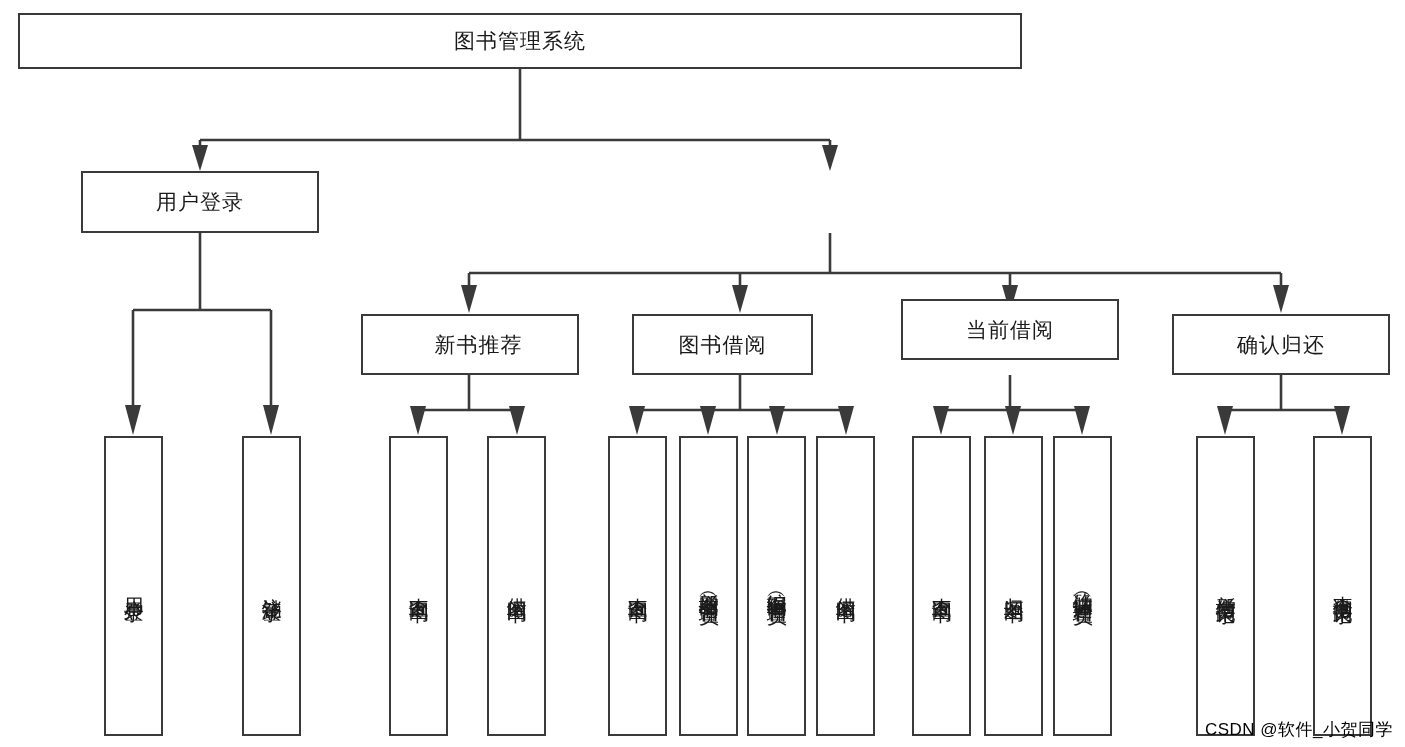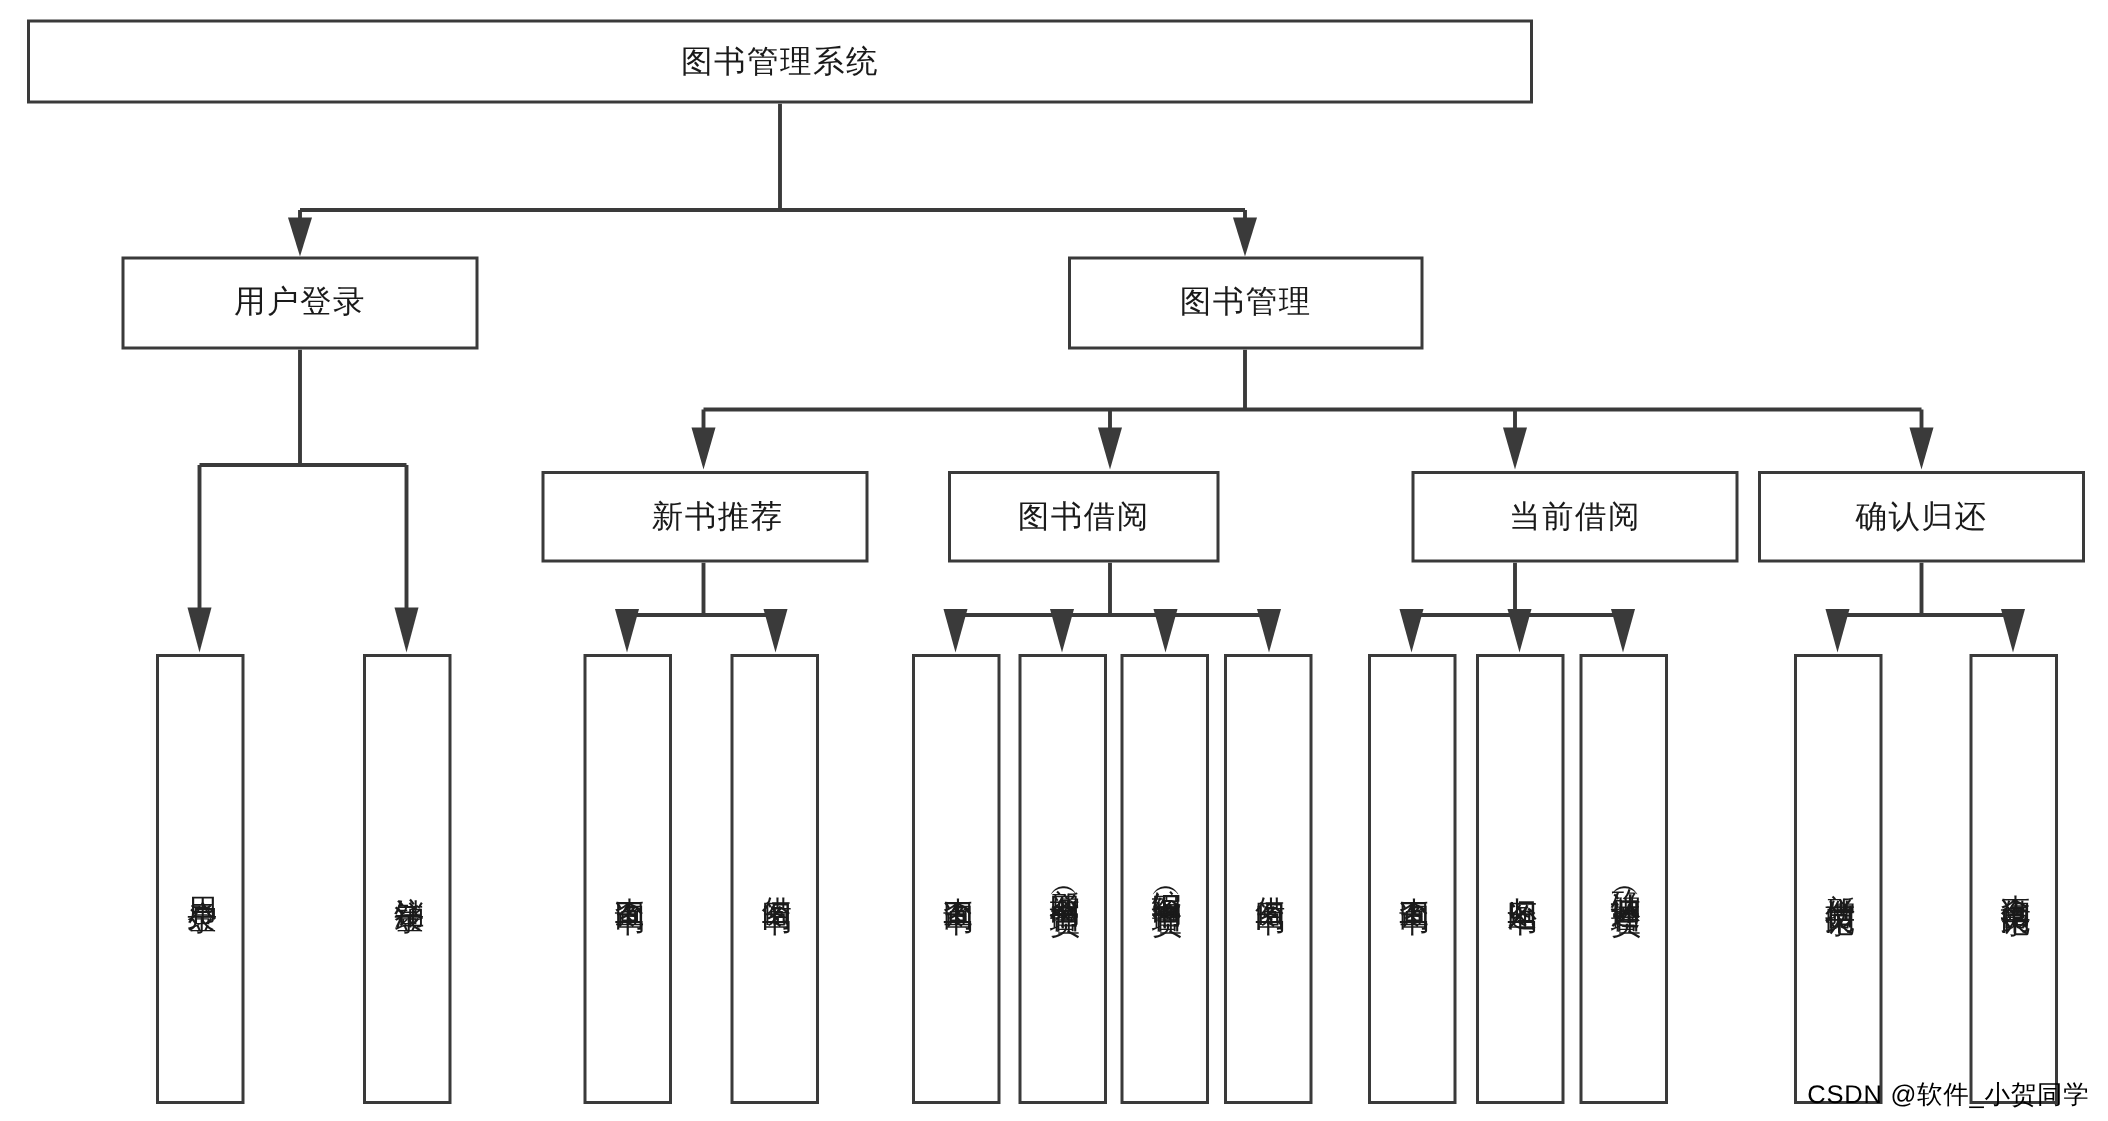--- a/index.html
+++ b/index.html
@@ -137,31 +137,28 @@
     <polygon class="arrowhead" points="1342,435 1334,406 1350,406"></polygon>
   </svg>
 
   <div class="node root" style="left:18px; top:13px; width:1004px; height:56px;">
     <span>图书管理系统</span>
   </div>
 
   <div class="node horiz" style="left:81px; top:171px; width:238px; height:62px;">
     <span>用户登录</span>
   </div>
-  <div class="node horiz" style="left:712px; top:171px; width:237px; height:62px;">
-    <span>图书管理</span>
-  </div>
 
   <div class="node horiz" style="left:361px; top:314px; width:218px; height:61px;padding-left:17px;">
     <span>新书推荐</span>
   </div>
   <div class="node horiz" style="left:632px; top:314px; width:181px; height:61px;">
     <span>图书借阅</span>
   </div>
-  <div class="node horiz" style="left:901px; top:314px; width:218px; height:61px;margin-left:40px;">
+  <div class="node horiz" style="left:901px; top:299px; width:218px; height:61px;">
     <span>当前借阅</span>
   </div>
   <div class="node horiz" style="left:1172px; top:314px; width:218px; height:61px;">
     <span>确认归还</span>
   </div>
 
   <div class="node vert" style="left:104px; top:436px; width:59px; height:300px;">
     <span>用户登录</span>
   </div>
   <div class="node vert" style="left:242px; top:436px; width:59px; height:300px;">

